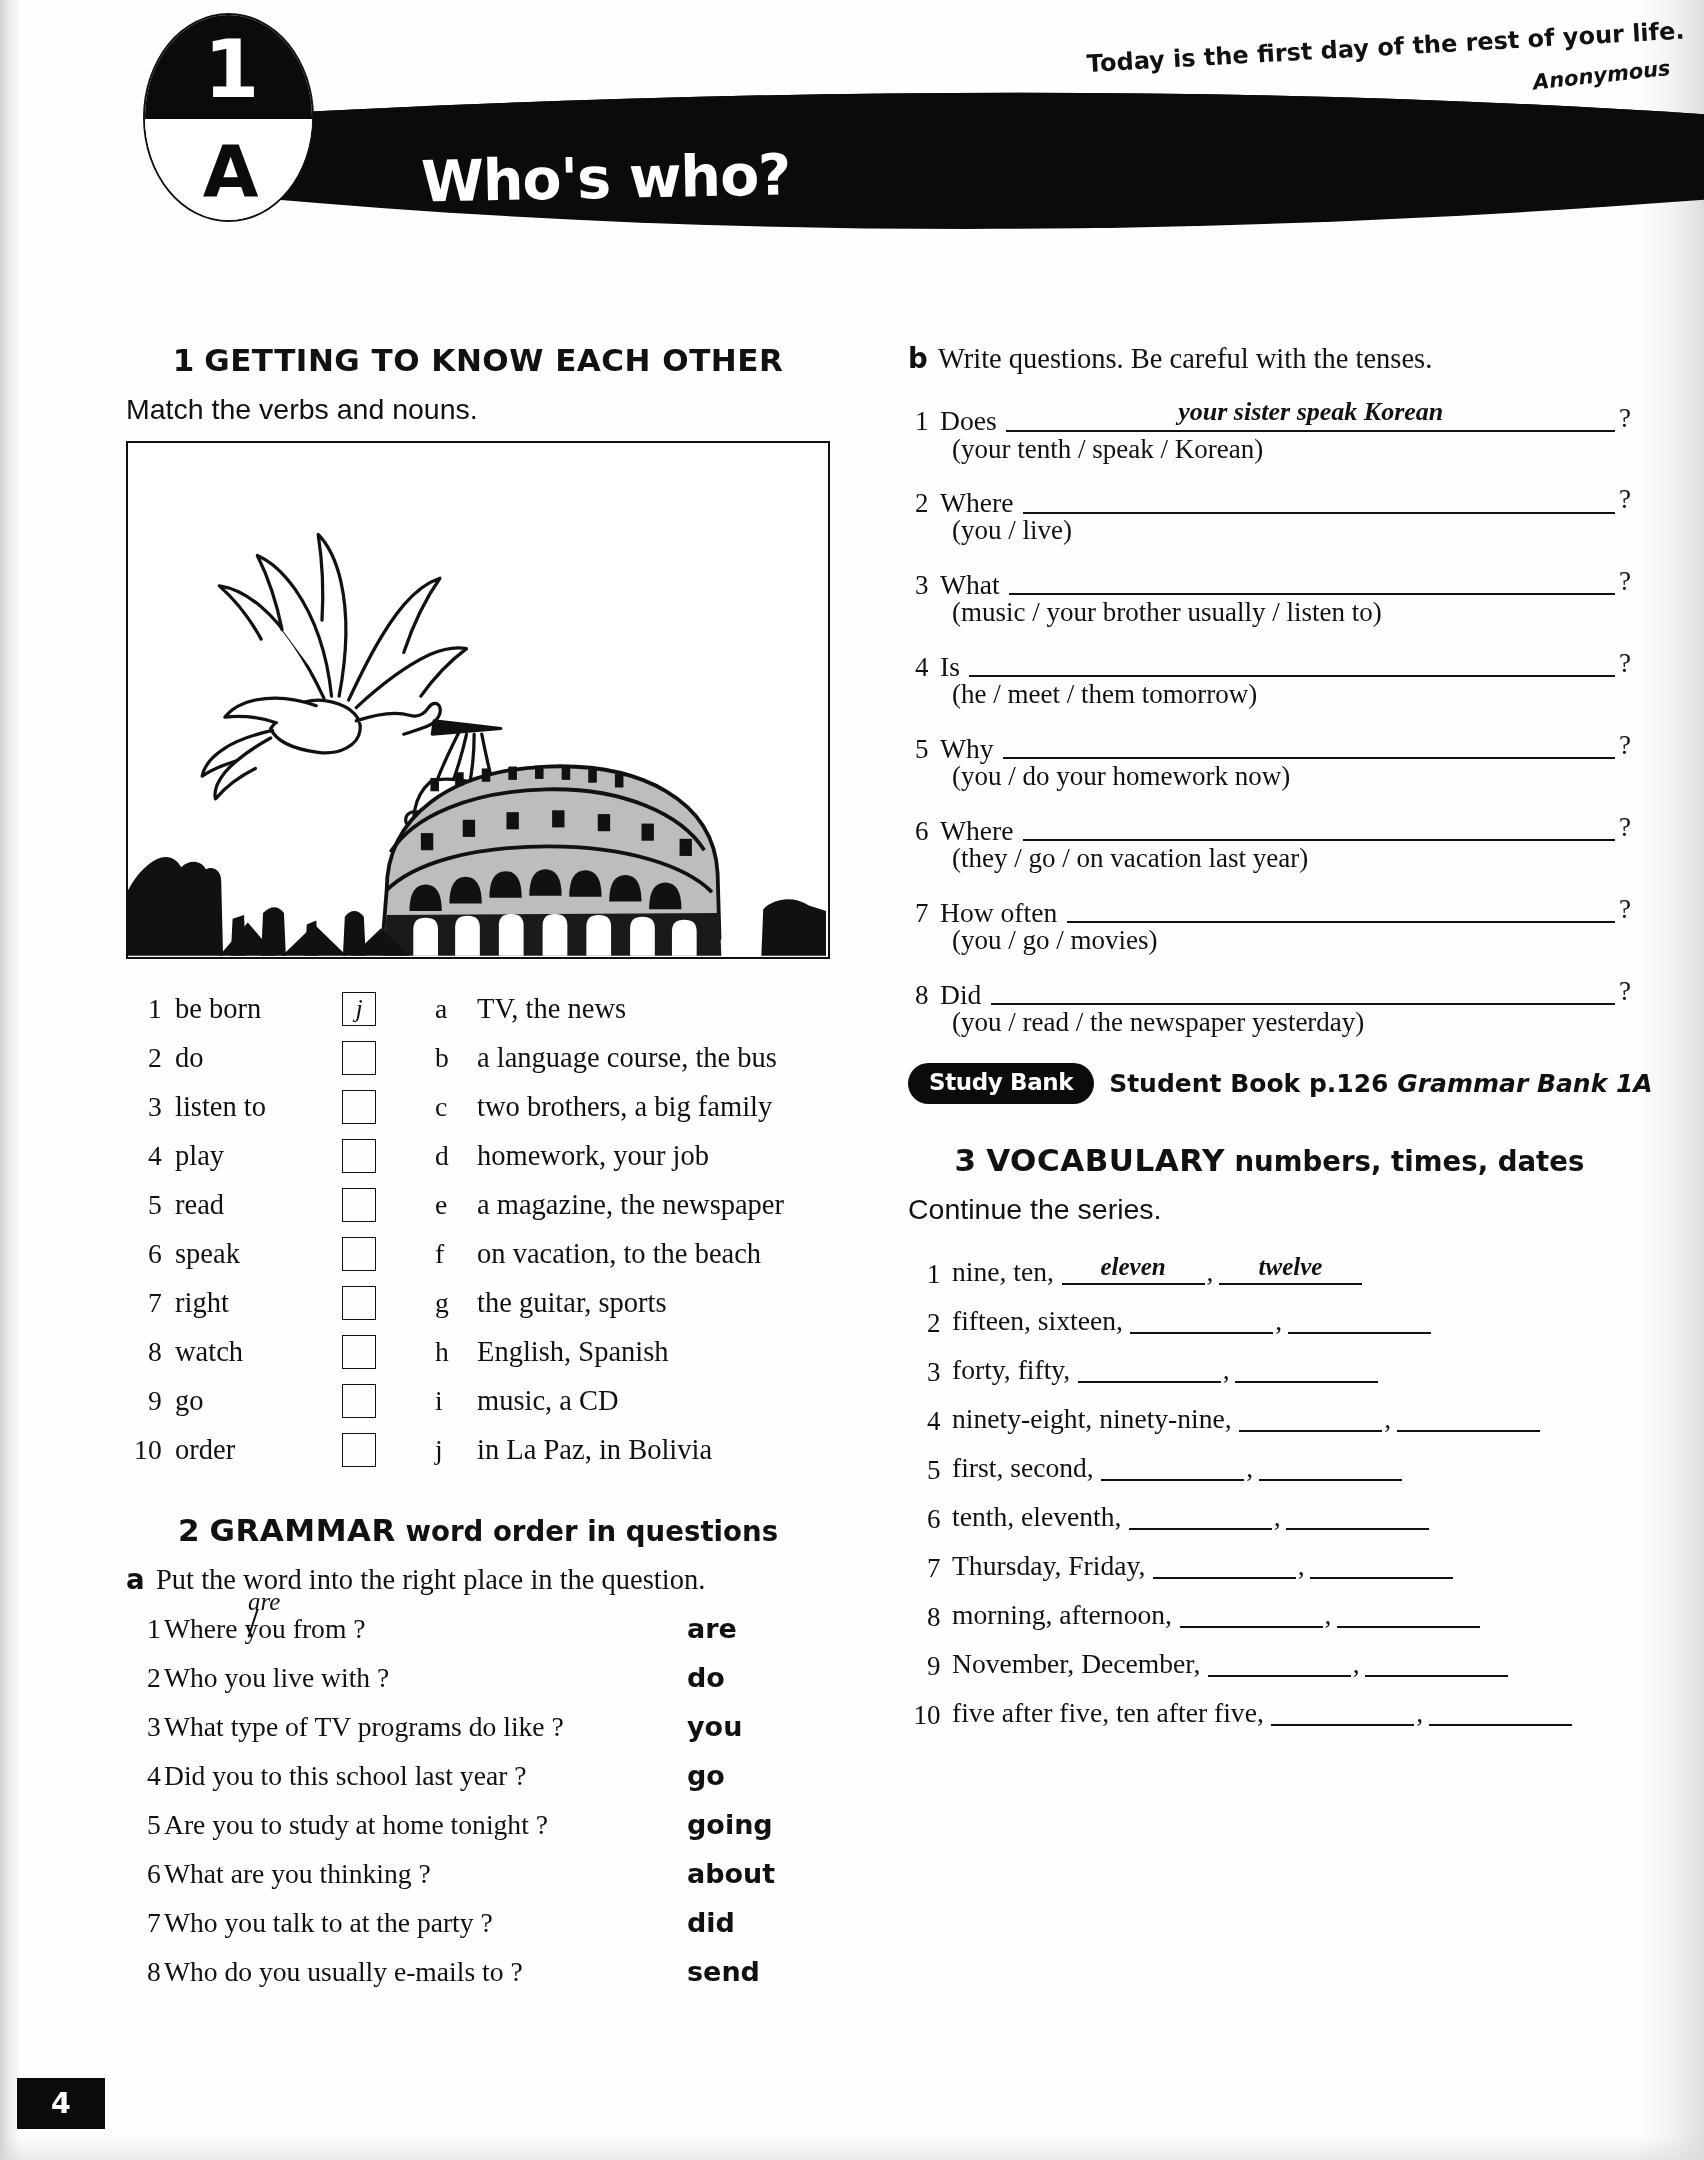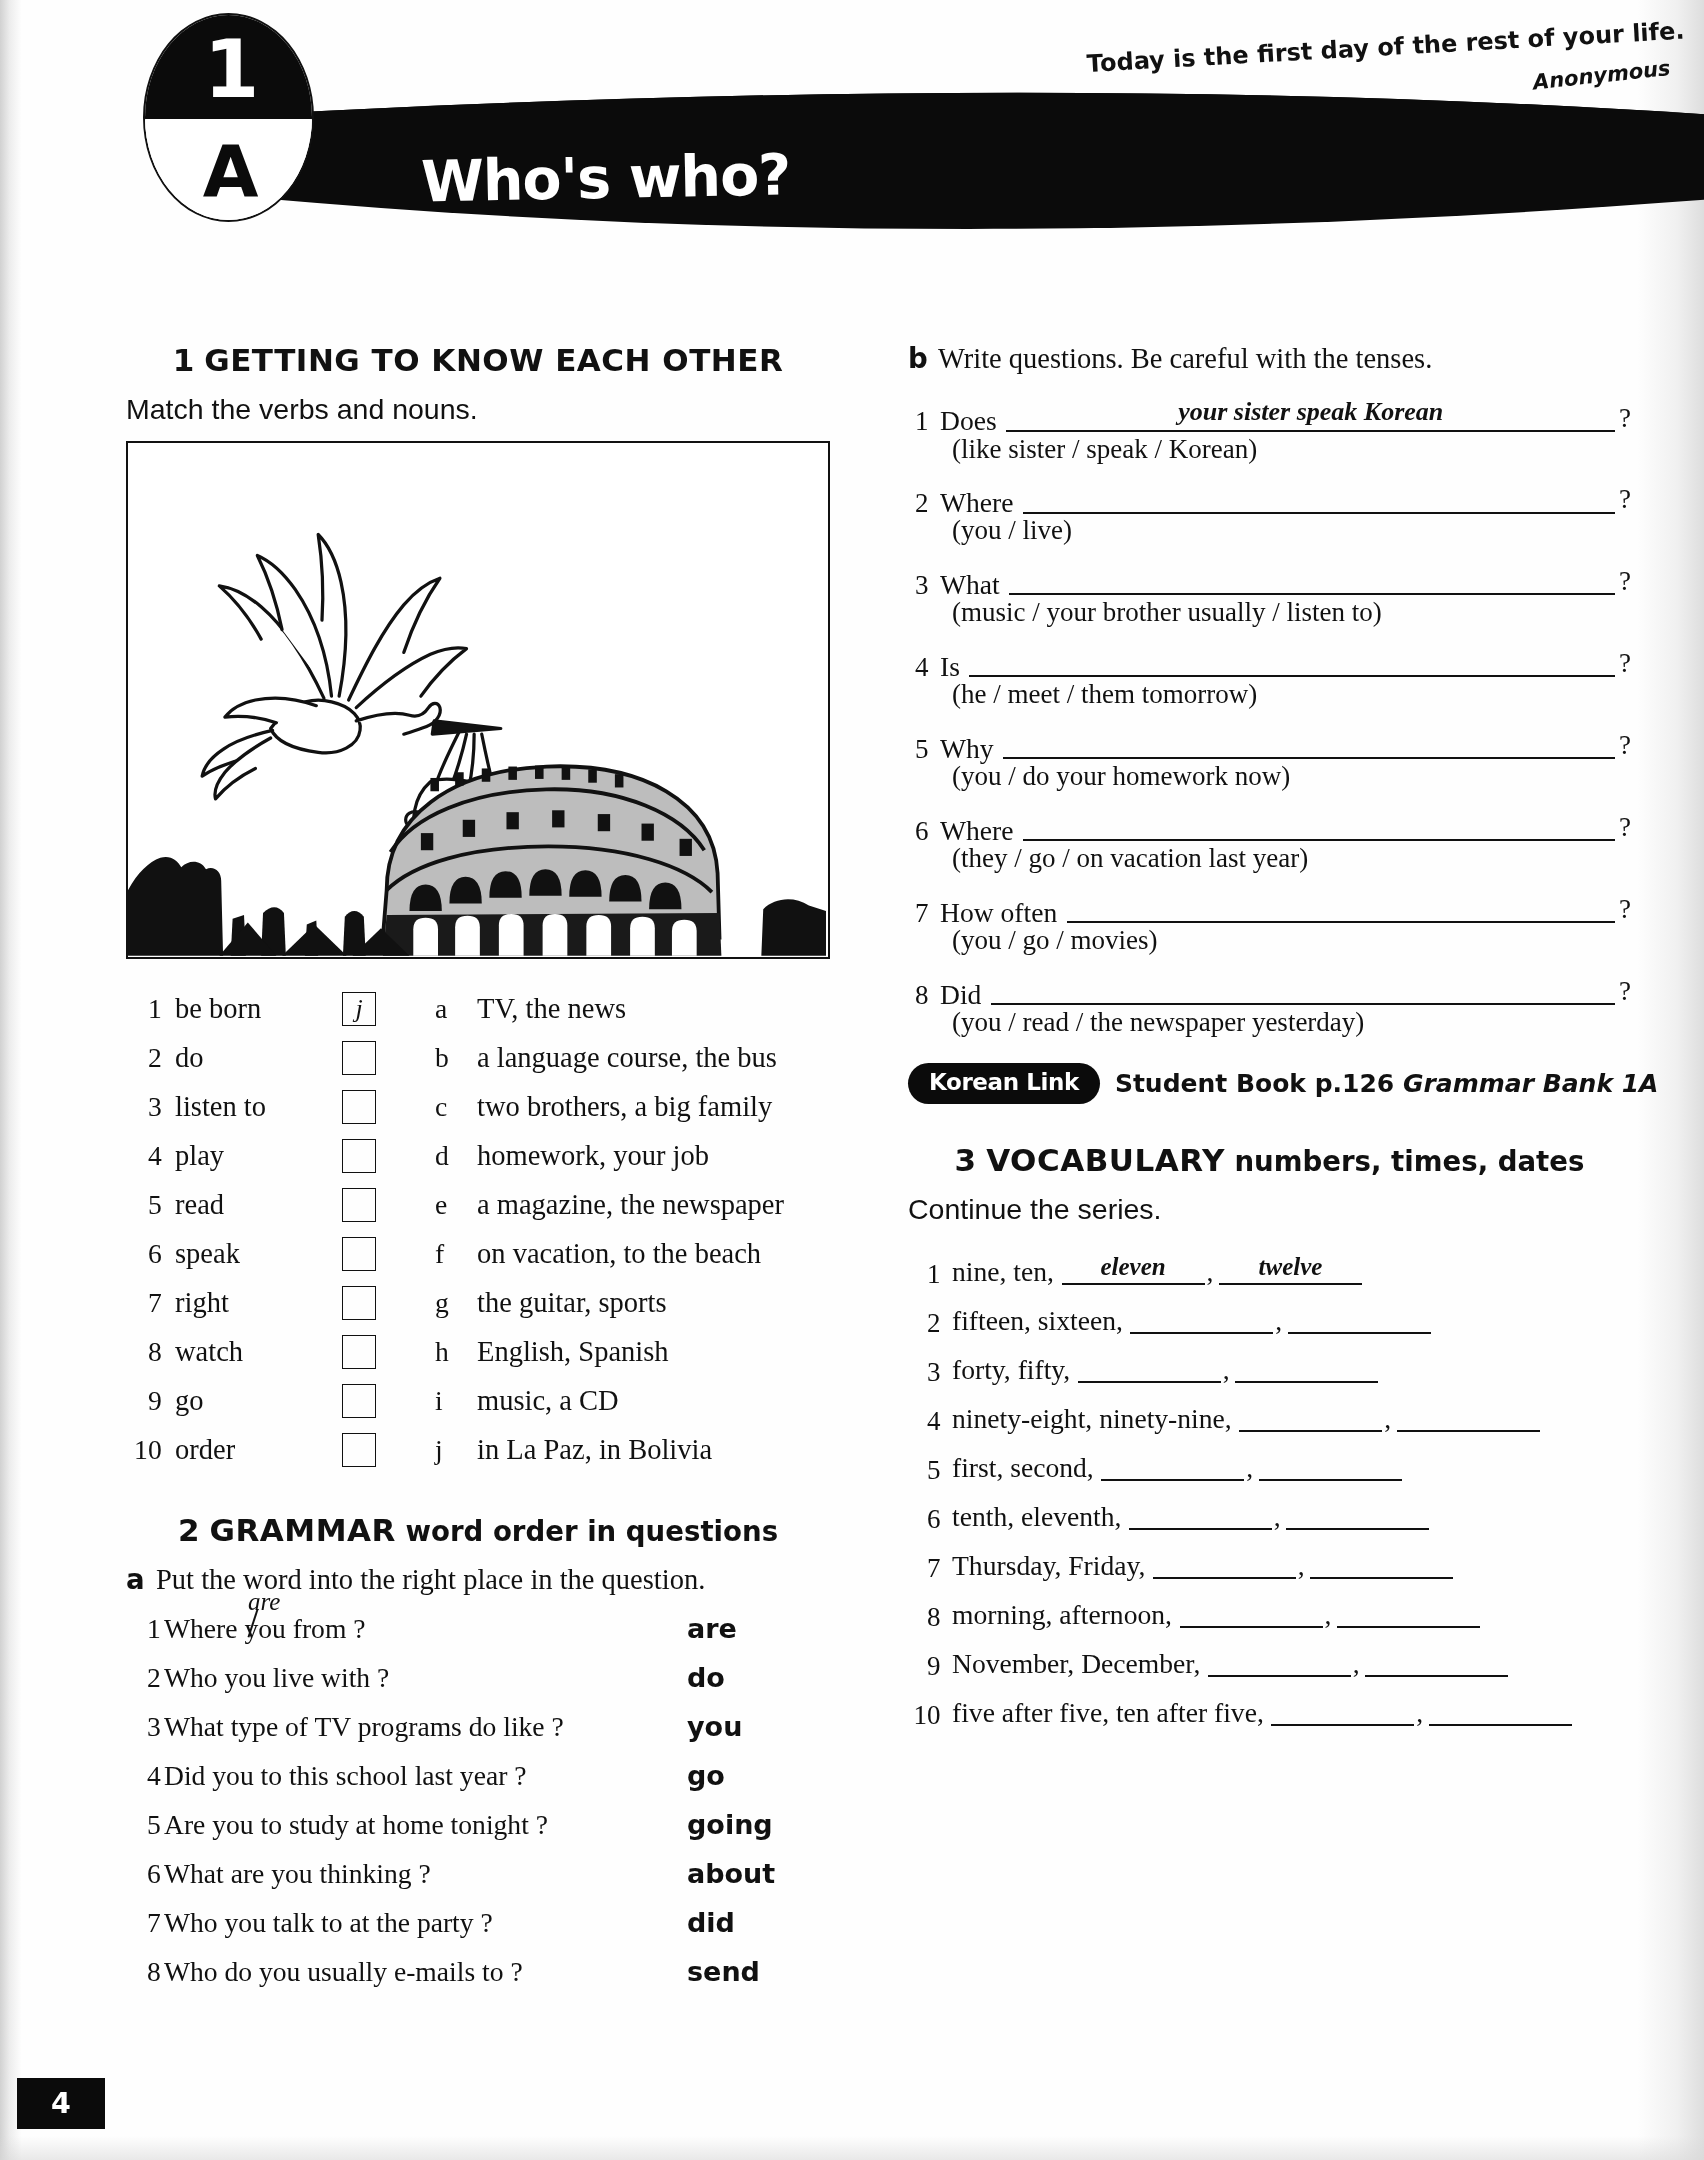--- a/index.html
+++ b/index.html
@@ -601,21 +601,21 @@
 
       <div class="q-item">
         <div class="q-line">
           <span class="q-num">1</span>
           <span class="q-stem">Does</span>
           <span class="q-rule">
             <span class="q-ans">your sister speak Korean</span>
           </span>
           <span class="q-mark">?</span>
         </div>
-        <div class="q-hint">(like sister / speak / Korean)</div>
+        <div class="q-hint">(your tenth / speak / Korean)</div>
       </div>
 
       <div class="q-item">
         <div class="q-line">
           <span class="q-num">2</span>
           <span class="q-stem">Where</span>
           <span class="q-rule">
             <span class="q-ans"></span>
           </span>
           <span class="q-mark">?</span>
@@ -691,21 +691,21 @@
             <span class="q-ans"></span>
           </span>
           <span class="q-mark">?</span>
         </div>
         <div class="q-hint">(you / read / the newspaper yesterday)</div>
       </div>
 
     </div>
 
     <div class="studylink">
-      <span class="sl-pill">Korean Link</span>
+      <span class="sl-pill">Study Bank</span>
       <span class="sl-text"><span>Student Book p.126 </span><i>Grammar Bank 1A</i></span>
     </div>
 
     <h2 class="sec-head">
       <span class="num">3</span><span>VOCABULARY</span><span class="sub">&nbsp;</span><span class="sub">numbers, times, dates</span>
     </h2>
     <p class="instr">Continue the series.</p>
 
     <div class="v-list">
 

